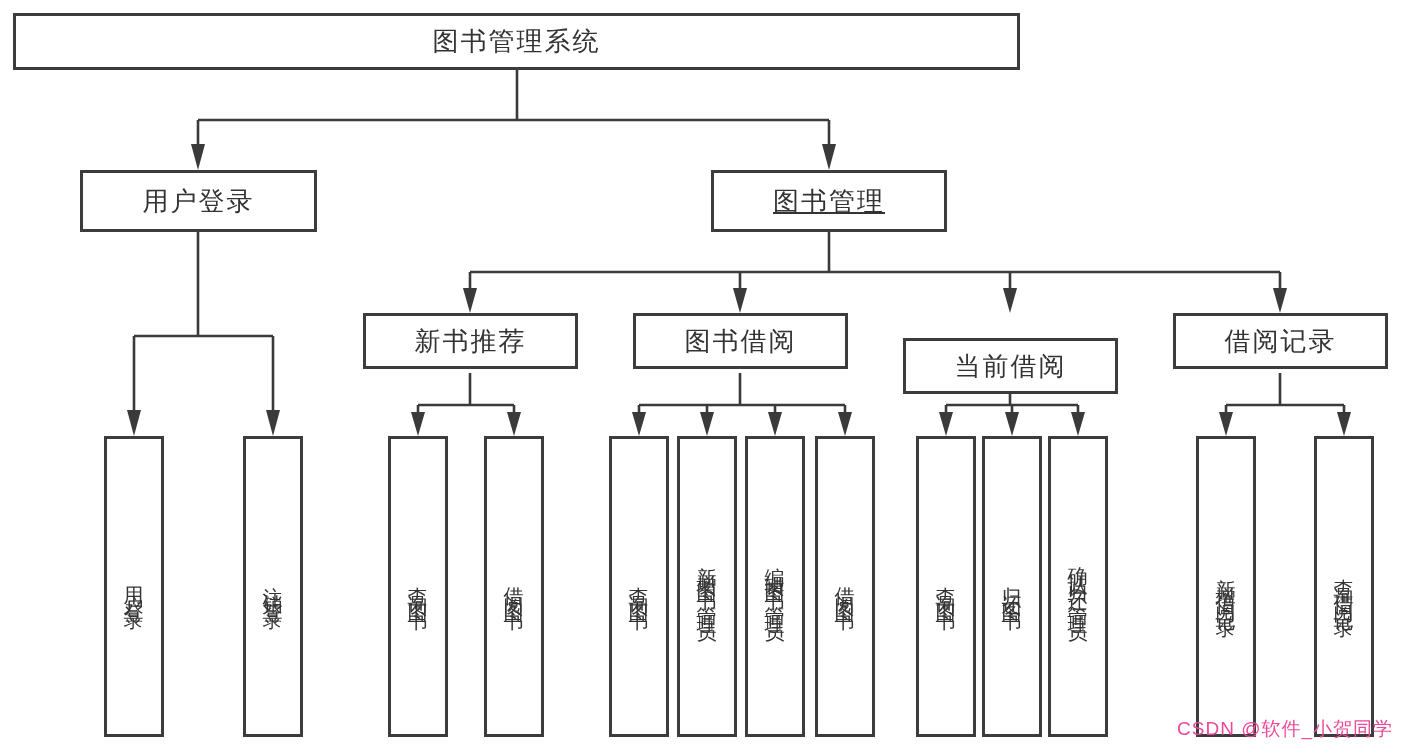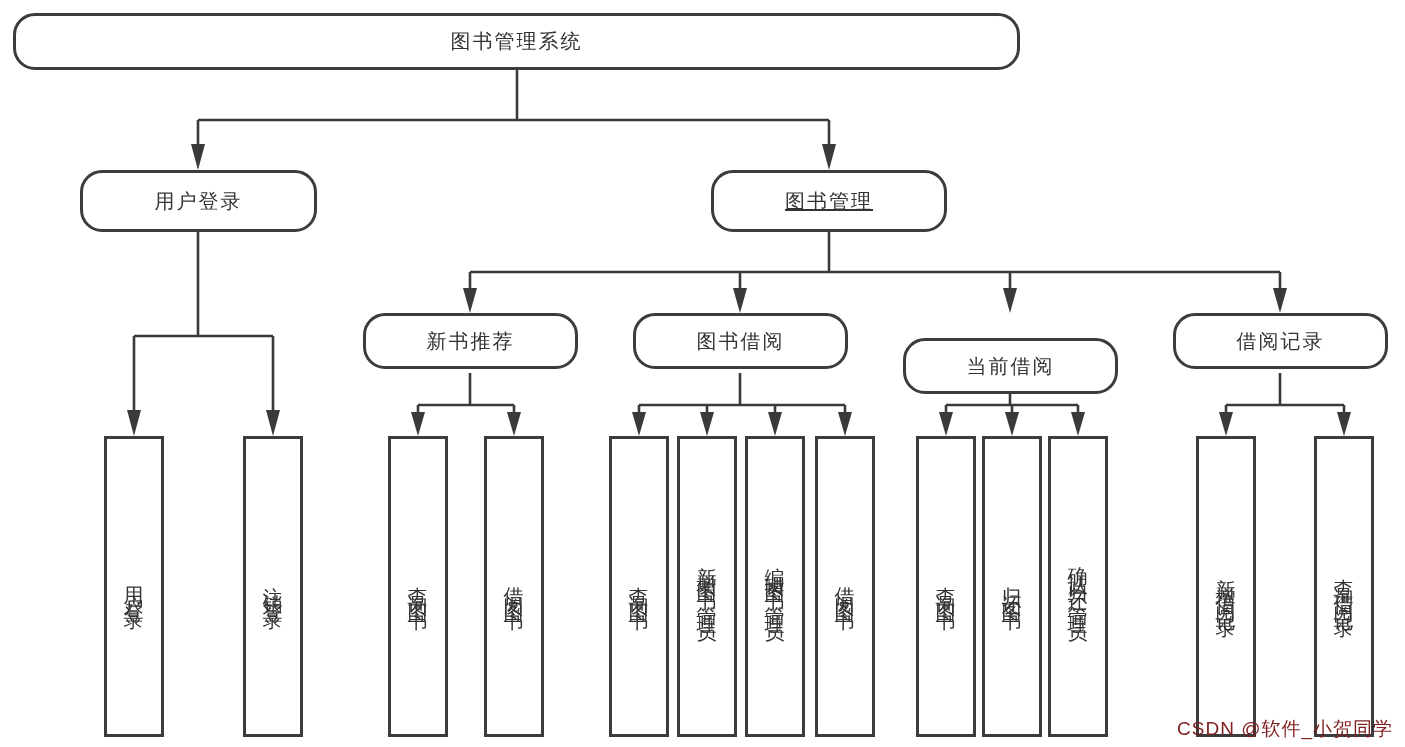--- a/index.html
+++ b/index.html
@@ -28,21 +28,21 @@
     position: absolute;
     box-sizing: border-box;
     border: 3px solid #3c3c3c;
     background: #ffffff;
     display: flex;
     align-items: center;
     justify-content: center;
     color: #333333;
     font-weight: 500;
   }
-  .node-h { font-size: 20px; letter-spacing: 2px; border-radius: 22px; }
+  .node-h { font-size: 26px; letter-spacing: 2px; }
   .node-root { left: 13px; top: 13px; width: 1007px; height: 57px; }
   .node-l2 { top: 170px; height: 62px; }
   .node-l3 { top: 313px; height: 56px; width: 215px; }
   .node-leaf {
     top: 436px;
     height: 301px;
     width: 60px;
     font-size: 20px;
   }
   .vtext {
@@ -50,21 +50,21 @@
     text-orientation: mixed;
     letter-spacing: 8px;
     line-height: 1;
     white-space: nowrap;
   }
   .watermark {
     position: absolute;
     right: 12px;
     bottom: 5px;
     font-size: 19px;
-    color: #7f1d1d;
+    color: #ec4899;
     letter-spacing: 1px;
   }
 </style>
 </head>
 <body>
 
 <div class="canvas">
 
   <svg class="connectors" viewBox="0 0 1405 747">
 

